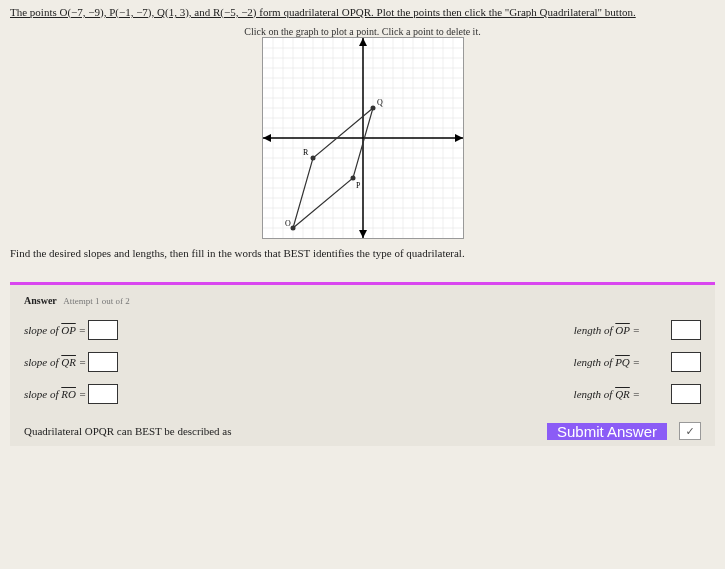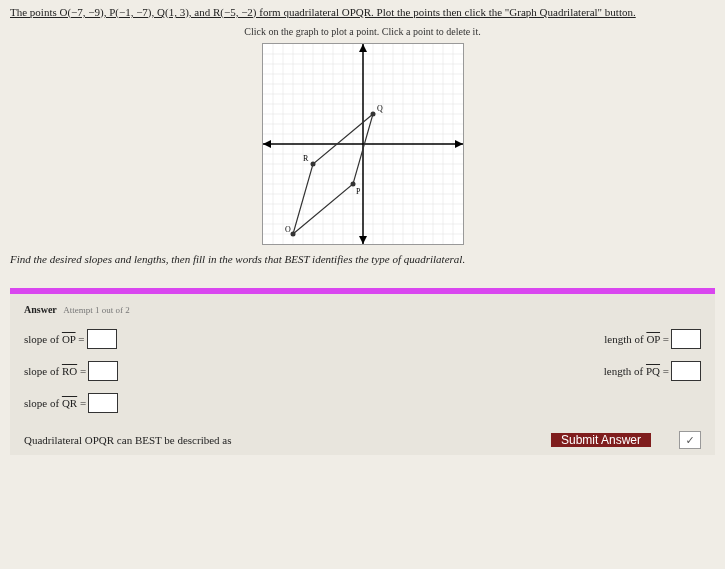--- a/index.html
+++ b/index.html
@@ -17,93 +17,94 @@
   padding: 6px 10px 0 10px;
 }
 .question-text {
   font-size: 11px;
   text-decoration: underline;
   margin-bottom: 8px;
 }
 .instruction {
   text-align: center;
   font-size: 10px;
-  margin-bottom: 6px;
+  margin-bottom: 0;
   color: #333;
 }
 .graph-area {
   display: flex;
   justify-content: center;
   margin-bottom: 8px;
 }
 .graph {
   width: 200px;
   height: 200px;
   background: #fff;
   border: 1px solid #999;
   position: relative;
 }
 .sub-question {
   font-size: 11px;
   margin: 4px 0 10px 0;
-  font-style: italic;
 }
 .answer-section {
   background: #e8e5dd;
   padding: 10px 14px 6px;
   margin-top: 23px;
-  border-top: 6px solid #d946ef;
+  border-top: 3px solid #d946ef;
 }
 .answer-header {
   font-size: 10px;
   margin-bottom: 14px;
 }
 .answer-header strong { font-weight: bold; }
 .answer-header .attempt { color: #777; font-size: 9px; margin-left: 4px;}
 .columns {
   display: flex;
   gap: 30px;
 }
 .col {
   flex: 1;
+  font-style: italic;
 }
 .field-row {
   display: flex;
   align-items: center;
   margin-bottom: 12px;
   font-size: 11px;
 }
 .col-right .field-row {
   justify-content: flex-end;
+  gap: 29px;
 }
 .field-label {
   white-space: nowrap;
 }
 .overline { text-decoration: overline; }
 .input-box {
   width: 28px;
   height: 18px;
   border: 1px solid #333;
   background: #fff;
   margin-left: 2px;
   display: inline-block;
 }
 .bottom-row {
   display: flex;
   align-items: center;
-  gap: 28px;
+  gap: 12px;
   margin-top: 6px;
 }
 .describe {
   font-size: 11px;
 }
 .submit-btn {
-  background: #7f1d1d;
+  background: #8b5cf6;
   color: #fff;
-  font-size: 12px;
+  font-size: 15px;
   padding: 0 10px;
   border: none;
   cursor: pointer;
   margin-left: auto;
 }
 .check-box {
   width: 20px;
   height: 16px;
   border: 1px solid #999;
   background: #fff;
@@ -189,36 +190,40 @@
       <span class="attempt">Attempt 1 out of 2</span>
     </div>
 
     <div class="columns">
       <div class="col">
         <div class="field-row">
           <span class="field-label"><span>slope of </span><span class="overline">OP</span><span> =</span></span>
           <span class="input-box"></span>
         </div>
         <div class="field-row">
+          <span class="field-label"><span>slope of </span><span class="overline">QR</span><span> =</span></span>
+          <span class="input-box"></span>
+        </div>
+        <div class="field-row">
           <span class="field-label"><span>slope of </span><span class="overline">RO</span><span> =</span></span>
           <span class="input-box"></span>
         </div>
-        <div class="field-row">
-          <span class="field-label"><span>slope of </span><span class="overline">QR</span><span> =</span></span>
-          <span class="input-box"></span>
-        </div>
       </div>
 
       <div class="col col-right">
         <div class="field-row">
           <span class="field-label"><span>length of </span><span class="overline">OP</span><span> =</span></span>
           <span class="input-box"></span>
         </div>
         <div class="field-row">
           <span class="field-label"><span>length of </span><span class="overline">PQ</span><span> =</span></span>
+          <span class="input-box"></span>
+        </div>
+        <div class="field-row">
+          <span class="field-label"><span>length of </span><span class="overline">QR</span><span> =</span></span>
           <span class="input-box"></span>
         </div>
       </div>
     </div>
 
     <div class="bottom-row">
       <span class="describe">Quadrilateral OPQR can BEST be described as</span>
       <button class="submit-btn">Submit Answer</button>
       <div class="check-box">✓</div>
     </div>

